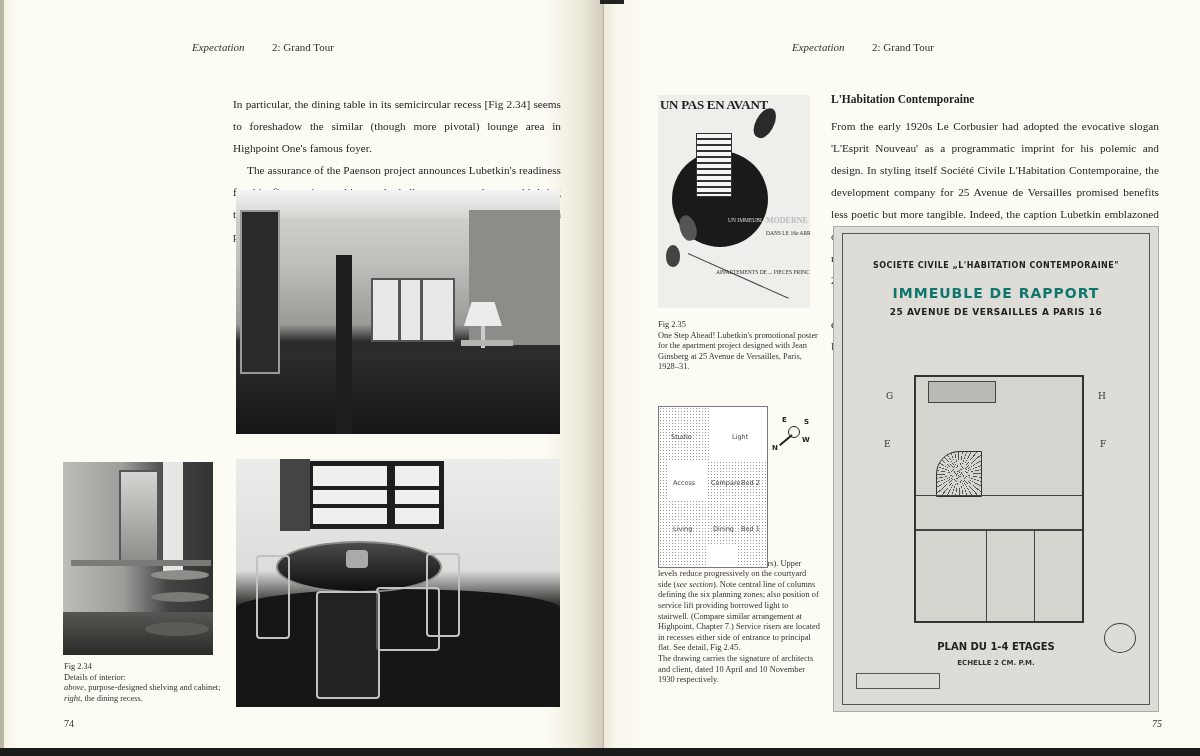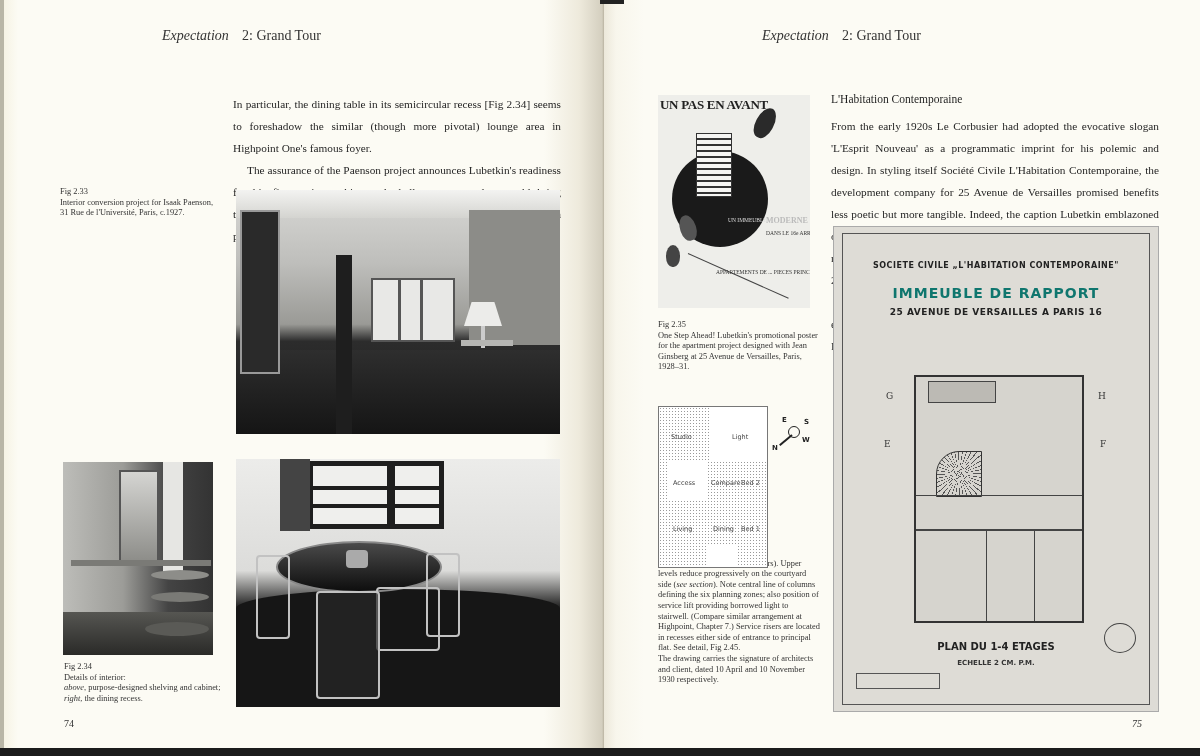--- a/index.html
+++ b/index.html
@@ -12,37 +12,37 @@
   .spread { position:absolute; inset:0; }
   .page { position:absolute; top:0; height:748px; background:#fcfbf4; }
   .page.left { left:4px; width:600px;
     background:linear-gradient(to right,#f6f3e4 0px,#fcfbf4 14px,#fcfbf4 540px,#eeeadc 575px,#d4cfbf 598px,#b9b3a1 600px); }
   .page.right { left:604px; width:596px;
     background:linear-gradient(to right,#ece8da 0px,#f8f6ec 12px,#fcfbf4 40px,#fcfbf4 100%); }
   .left-edge { position:absolute; left:0; top:0; width:4px; height:756px; background:#b9b6a6; }
   .bottom-edge { position:absolute; left:0; bottom:0; width:1200px; height:8px; background:#1b1b1b; }
   .top-notch { position:absolute; left:600px; top:0; width:24px; height:4px; background:#222; }
 
-  .running-head { position:absolute; top:28px; font-size:14px; color:#333; }
+  .running-head { position:absolute; top:41px; font-size:11px; color:#333;margin-left:30px; }
   .running-head .section { font-style:italic; }
   .running-head .chapter { position:absolute; left:80px; white-space:nowrap; }
 
   .body-text { position:absolute; font-size:11.3px; line-height:22px; text-align:justify; color:#262626; }
   .body-text p { margin:0; }
   .body-text p.indent { text-indent:14px; }
 
   .caption { position:absolute; font-size:8.4px; line-height:10.6px; color:#333; }
   .caption .fig-no { display:block; }
   .caption em { font-style:italic; }
 
   .page-number { position:absolute; font-size:10px; color:#333; }
 
   .photo { position:absolute; overflow:hidden; background:#3a3a3a; }
 
-  .heading { position:absolute; font-weight:normal; font-size:11.5px; color:#1f1f1f; }
+  .heading { position:absolute; font-weight:bold; font-size:11.5px; color:#1f1f1f; }
 
   
   .lounge { left:236px; top:190px; width:324px; height:244px;
     background:linear-gradient(to bottom,#d9d9d6 0%,#bebebb 30%,#9a9a96 55%,#2c2c2c 62%,#1c1c1c 100%); }
   .lounge .ceiling { position:absolute; left:0; top:0; width:100%; height:28px; background:linear-gradient(#f3f3f1,#d4d4d0); }
   .lounge .shelf { position:absolute; left:4px; top:20px; width:36px; height:160px; background:#2a2a2a; border:2px solid #999; }
   .lounge .pillar { position:absolute; left:100px; top:65px; width:16px; height:180px; background:#1e1e1e; }
   .lounge .wall-r { position:absolute; left:233px; top:20px; width:91px; height:135px; background:#8c8c88; }
   .lounge .window { position:absolute; left:135px; top:88px; width:80px; height:60px; background:#e8e8e6; border:2px solid #555; }
   .lounge .window::before { content:""; position:absolute; left:25px; top:0; width:3px; height:100%; background:#555; box-shadow:22px 0 0 #555; }
@@ -128,24 +128,20 @@
     <div class="running-head" style="left:158px;">
       <span class="section">Expectation</span>
       <span class="chapter">2: Grand Tour</span>
     </div>
 
     <div class="body-text" style="left:229px; top:93px; width:328px;">
       <p>In particular, the dining table in its semicircular recess [Fig 2.34] seems to foreshadow the similar (though more pivotal) lounge area in Highpoint One's famous foyer.</p>
       <p class="indent">The assurance of the Paenson project announces Lubetkin's readiness for his first major architectural challenge – one that would bring together his skills and test his mastery of all he had learnt. Such a project was the apartment block at 36 Avenue de Versailles.</p>
     </div>
 
-    <div class="caption" style="left:56px; top:187px; width:160px;">
-      <span class="fig-no">Fig 2.33</span>
-      <span>Interior conversion project for Isaak Paenson, 31 Rue de l'Université, Paris, c.1927.</span>
-    </div>
 
     <div class="photo lounge" style="left:232px;">
       <div class="ceiling"></div>
         <div class="wall-r"></div>
         <div class="window"></div>
       <div class="floor"></div>
         <div class="shelf"></div>
         <div class="pillar"></div>
       <div class="lamp"></div>
         <div class="lamp-stand"></div>
@@ -201,21 +197,21 @@
       <span class="fig-no">Fig 2.35</span>
       <span>One Step Ahead! Lubetkin's promotional poster for the apartment project designed with Jean Ginsberg at 25 Avenue de Versailles, Paris, 1928–31.</span>
     </div>
 
     <div class="caption" style="left:54px; top:548px; width:162px;">
       <span class="fig-no">Fig 2.36</span>
       <span>Typical floorplan (1st to 4th floors). Upper levels reduce progressively on the courtyard side (</span><em>see section</em><span>). Note central line of columns defining the six planning zones; also position of service lift providing borrowed light to stairwell. (Compare similar arrangement at Highpoint, Chapter 7.) Service risers are located in recesses either side of entrance to principal flat. See detail, Fig 2.45.</span>
       <span class="fig-no">The drawing carries the signature of architects and client, dated 10 April and 10 November 1930 respectively.</span>
     </div>
 
-    <div class="page-number" style="left:528px; top:718px;font-style:italic;">75</div>
+    <div class="page-number" style="left:548px; top:718px;font-style:italic;">75</div>
   </div>
 
   <div class="photo poster">
     <div class="title">UN PAS EN AVANT</div>
     <div class="foot f1"></div>
     <div class="circle"></div>
     <div class="tower"></div>
     <div class="foot f2"></div>
     <div class="foot f3"></div>
     <div class="word w1">UN IMMEUBLE</div>

